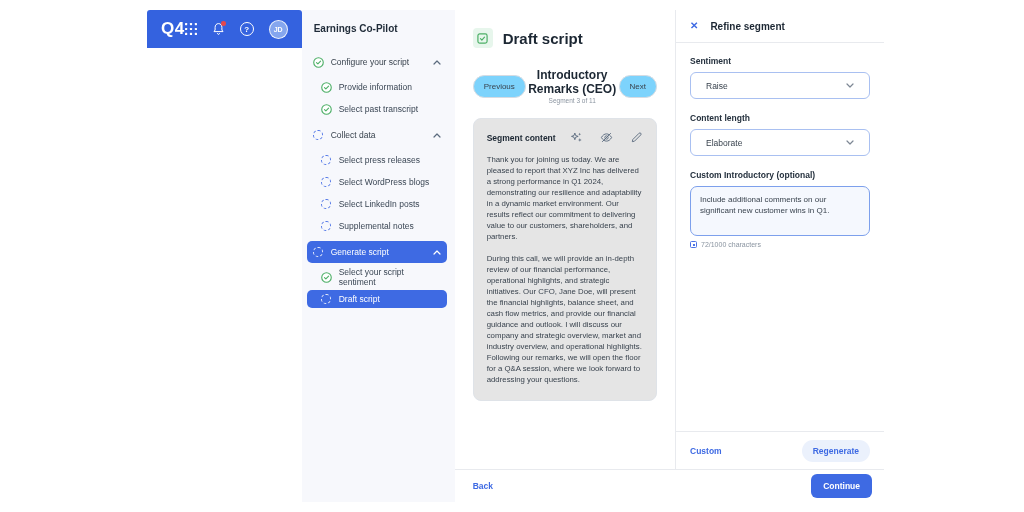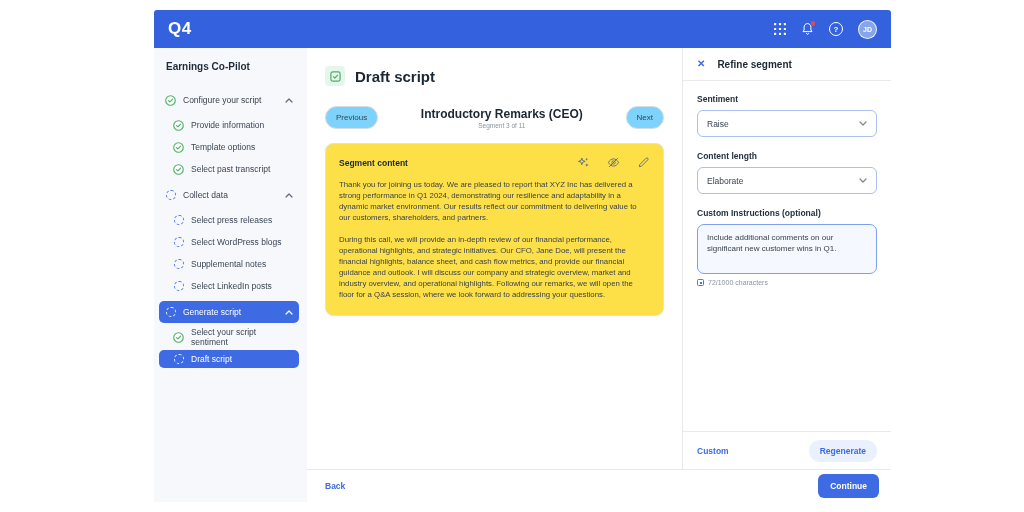--- a/index.html
+++ b/index.html
@@ -1,18 +1,18 @@
 <!DOCTYPE html>
 <html style="--topbar: #3462DF; --accent: #3E6AE3; --success: #4CAF66; --alert: #E5484D;"><head>
 <meta charset="utf-8">
 <style>
   html,body{margin:0;padding:0;background:#fff;}
   .page{position:relative;width:1024px;height:512px;background:#fff;overflow:hidden;
         font-family:"Liberation Sans",sans-serif;-webkit-font-smoothing:antialiased;}
-  .app{position:absolute;left:154px;top:10px;width:737px;height:492px;display:flex;flex-direction:column;background:#fff;}
+  .app{position:absolute;left:147px;top:10px;width:737px;height:492px;display:flex;flex-direction:row;background:#fff;}
 
   
   .topbar{height:38px;flex:none;background:var(--topbar,#3462DF);border-radius:3px 3px 0 0;
           display:flex;align-items:center;padding:0 14px;box-sizing:border-box;}
   .logo{color:#fff;font-weight:bold;font-size:17px;letter-spacing:.5px;}
   .topbar-right{margin-left:auto;display:flex;align-items:center;gap:15px;}
   .tb-ic{display:flex;align-items:center;justify-content:center;cursor:pointer;position:relative;}
   .help-badge{width:12px;height:12px;border:1.2px solid #fff;border-radius:50%;color:#fff;font-size:8px;
               display:flex;align-items:center;justify-content:center;font-weight:bold;}
   .avatar{width:17px;height:17px;border-radius:50%;background:#85A6EE;border:1px solid rgba(255,255,255,.85);
@@ -43,36 +43,36 @@
   .page-head{display:flex;align-items:center;gap:10px;margin:4px 0 20px 0;}
   .ph-icon{width:20px;height:20px;background:#E7F6EC;border-radius:4px;flex:none;
            display:flex;align-items:center;justify-content:center;}
   .page-title{font-size:15px;font-weight:bold;color:#1C2733;}
   .segnav{display:flex;align-items:center;margin-bottom:14px;}
   .nav-btn{border:1px solid #D6DBE2;background:#7dd3fc;border-radius:12px;font-size:8px;color:#39434E;
            padding:6px 10px;font-family:inherit;cursor:pointer;flex:none;}
   .seg-center{flex:1;text-align:center;}
   .seg-title{font-size:12px;font-weight:bold;color:#1C2733;}
   .seg-sub{font-size:6.5px;color:#8A94A0;margin-top:1px;}
-  .card{border:1px solid #DFE3E8;border-radius:8px;padding:12px 13px 4px 13px;background:#fde047;}
+  .card{border:1px solid #DFE3E8;border-radius:8px;padding:12px 13px 4px 13px;background:#e5e5e5;}
   .card-head{display:flex;align-items:center;margin-bottom:10px;}
   .card-title{font-size:8.5px;font-weight:bold;color:#1C2733;}
   .card-icons{margin-left:auto;display:flex;gap:17px;align-items:center;}
   .ci{cursor:pointer;display:flex;align-items:center;}
   .para{font-size:7.8px;line-height:11px;color:#39434E;margin:0 0 11px 0;}
 
   
   .panel{width:209px;flex:none;border-left:1px solid #E8EAEE;display:flex;flex-direction:column;box-sizing:border-box;background:#fff;}
   .panel-head{height:32px;flex:none;border-bottom:1px solid #E8EAEE;display:flex;align-items:center;gap:12px;padding:0 14px;}
   .close{color:var(--accent,#3E6AE3);font-size:10px;font-weight:bold;cursor:pointer;line-height:1;}
   .panel-title{font-size:10px;font-weight:bold;color:#1C2733;}
   .panel-body{flex:1;padding:13px 14px;overflow:hidden;}
   .flabel{font-size:8.5px;font-weight:bold;color:#25313E;margin-bottom:6px;}
   .select{height:25px;border:1px solid #A9C0F1;border-radius:6px;display:flex;align-items:center;justify-content:space-between;
-          padding:0 9px;font-size:8.5px;color:#39434E;margin-bottom:14px;background:#fff;cursor:pointer;}
+          padding:0 15px;font-size:8.5px;color:#39434E;margin-bottom:14px;background:#fff;cursor:pointer;}
   .sel-chev{color:#7D8794;display:flex;align-items:center;}
   .txtarea{display:block;width:100%;box-sizing:border-box;height:50px;background:#F5F8FE;border:1px solid #7DA0EC;
            border-radius:7px;padding:7px 9px;font-size:8px;line-height:11px;color:#39434E;font-family:inherit;resize:none;outline:none;}
   .counter{display:flex;align-items:center;gap:4px;margin-top:5px;font-size:7px;color:#8A94A0;}
   .counter-ic{width:7px;height:7px;border:1px solid #4D73E6;border-radius:1.5px;box-sizing:border-box;position:relative;flex:none;}
   .counter-ic::after{content:"";position:absolute;left:1.5px;top:1.5px;width:2px;height:2px;background:#4D73E6;}
   .panel-foot{height:37px;flex:none;border-top:1px solid #E8EAEE;display:flex;align-items:center;
               justify-content:space-between;padding:0 14px;}
   .link{color:var(--accent,#3E6AE3);font-size:8.5px;font-weight:bold;cursor:pointer;background:none;border:none;font-family:inherit;padding:0;}
   .regen{background:#EBF1FC;color:var(--accent,#3E6AE3);font-size:8.5px;font-weight:bold;padding:6px 11px;
@@ -141,29 +141,20 @@
         <div class="srow child">
           <span class="st-ic">
             <svg width="11" height="11" viewBox="0 0 12 12">
                 <circle cx="6" cy="6" r="5.2" fill="#fff" stroke="#4CAF66" stroke-width="1.2"></circle>
                 <path d="M3.8 6.1 L5.3 7.6 L8.3 4.5" stroke="#4CAF66" stroke-width="1.2" fill="none" stroke-linecap="round" stroke-linejoin="round"></path>
               </svg>
           </span>
           <span>Provide information</span>
         </div>
 
-        <div class="srow child">
-          <span class="st-ic">
-            <svg width="11" height="11" viewBox="0 0 12 12">
-                <circle cx="6" cy="6" r="5.2" fill="#fff" stroke="#4CAF66" stroke-width="1.2"></circle>
-                <path d="M3.8 6.1 L5.3 7.6 L8.3 4.5" stroke="#4CAF66" stroke-width="1.2" fill="none" stroke-linecap="round" stroke-linejoin="round"></path>
-              </svg>
-          </span>
-          <span>Template options</span>
-        </div>
 
         <div class="srow child">
           <span class="st-ic">
             <svg width="11" height="11" viewBox="0 0 12 12">
                 <circle cx="6" cy="6" r="5.2" fill="#fff" stroke="#4CAF66" stroke-width="1.2"></circle>
                 <path d="M3.8 6.1 L5.3 7.6 L8.3 4.5" stroke="#4CAF66" stroke-width="1.2" fill="none" stroke-linecap="round" stroke-linejoin="round"></path>
               </svg>
           </span>
           <span>Select past transcript</span>
         </div>
@@ -191,28 +182,28 @@
           <span class="st-ic">
               <span class="dashed"></span>
             </span>
           <span>Select WordPress blogs</span>
         </div>
 
         <div class="srow child">
           <span class="st-ic">
               <span class="dashed"></span>
             </span>
+          <span>Select LinkedIn posts</span>
+        </div>
+
+        <div class="srow child">
+          <span class="st-ic">
+              <span class="dashed"></span>
+            </span>
           <span>Supplemental notes</span>
-        </div>
-
-        <div class="srow child">
-          <span class="st-ic">
-              <span class="dashed"></span>
-            </span>
-          <span>Select LinkedIn posts</span>
         </div>
 
         <div class="srow parent selected">
           <span class="st-ic">
               <span class="dashed"></span>
             </span>
           <span>Generate script</span>
           <span class="chev">
               <svg width="8" height="5" viewBox="0 0 8 5">
                 <path d="M1 4 L4 1 L7 4" stroke="currentColor" stroke-width="1.2" fill="none" stroke-linecap="round" stroke-linejoin="round"></path>
@@ -311,21 +302,21 @@
               <div class="flabel">Content length</div>
               <div class="select">
                 <span>Elaborate</span>
                 <span class="sel-chev">
                     <svg width="8" height="5" viewBox="0 0 8 5">
                       <path d="M1 1 L4 4 L7 1" stroke="currentColor" stroke-width="1.2" fill="none" stroke-linecap="round" stroke-linejoin="round"></path>
                     </svg>
                   </span>
               </div>
 
-              <div class="flabel">Custom Instructions (optional)</div>
+              <div class="flabel">Custom Introductory (optional)</div>
               <textarea class="txtarea" style="">Include additional comments on our significant new customer wins in Q1.</textarea>
               <div class="counter">
                 <span class="counter-ic"></span>
                 <span>72/1000 characters</span>
               </div>
             </div>
             <div class="panel-foot">
               <button class="link">Custom</button>
               <button class="regen">Regenerate</button>
             </div>

